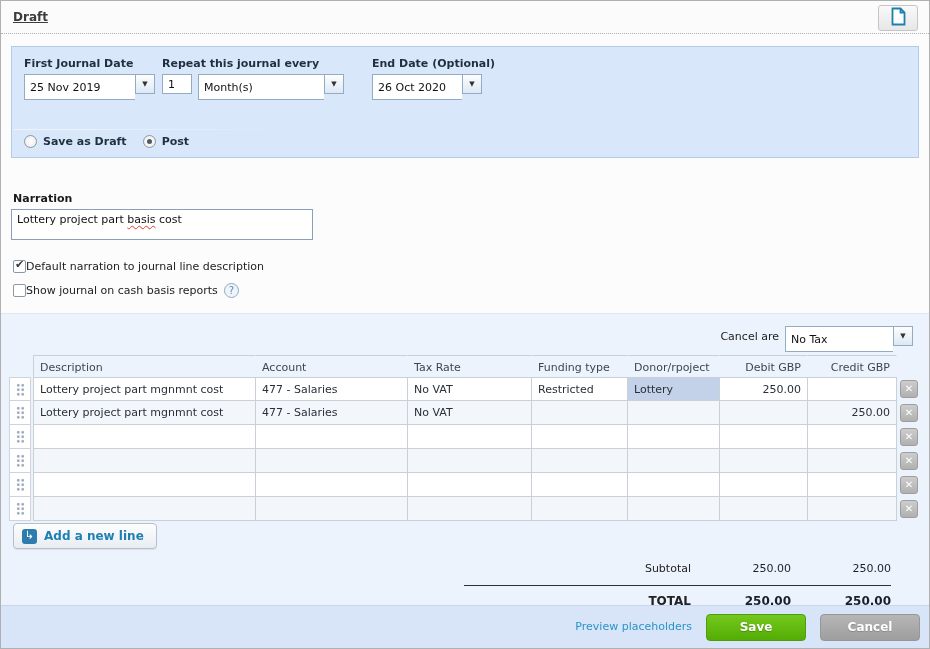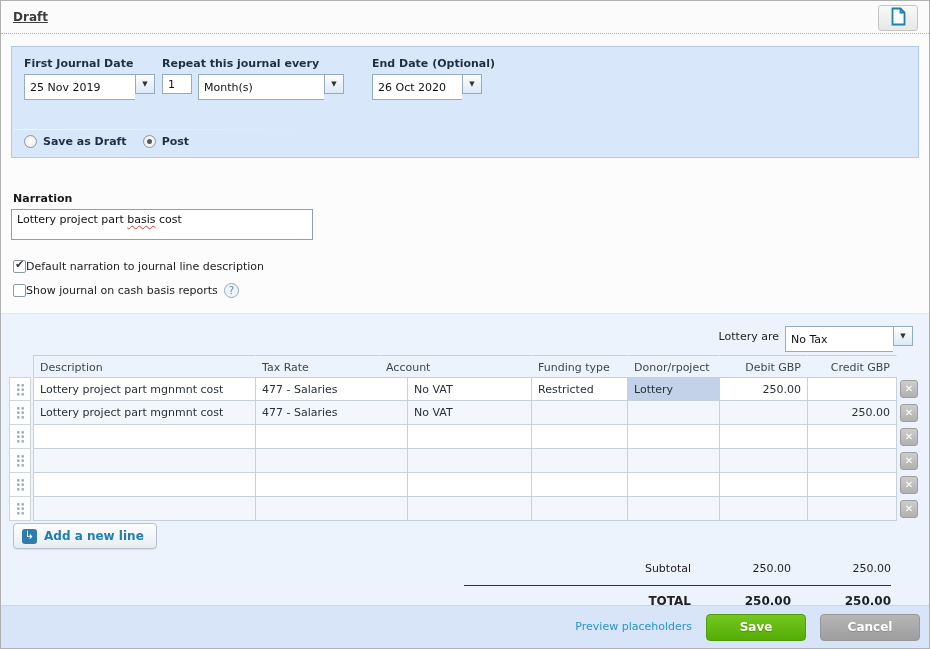--- a/index.html
+++ b/index.html
@@ -156,36 +156,36 @@
   </div>
   <div class="check-row cr2">
     <div class="checkbox"></div>
     <div class="check-label">Show journal on cash basis reports</div>
     <div class="help">?</div>
   </div>
 
   <div class="lower">
 
     <div class="amounts-row">
-      <div class="amounts-label">Lottery are</div>
+      <div class="amounts-label">Cancel are</div>
       <div class="sel">
         <div class="cfield">No Tax</div>
         <div class="cbtn">
             <span>▼</span>
           </div>
       </div>
     </div>
 
     <div class="thead">
       <div class="trow">
         <div class="handle-cell"></div>
         <div class="grid">
           <div class="cell c-desc">Description</div>
+          <div class="cell c-acct">Account</div>
           <div class="cell c-tax">Tax Rate</div>
-          <div class="cell c-acct">Account</div>
           <div class="cell c-fund">Funding type</div>
           <div class="cell c-donor">Donor/rpoject</div>
           <div class="cell c-debit">Debit GBP</div>
           <div class="cell c-credit">Credit GBP</div>
         </div>
         <div class="xcell"></div>
       </div>
     </div>
 
     <div class="tbody">

